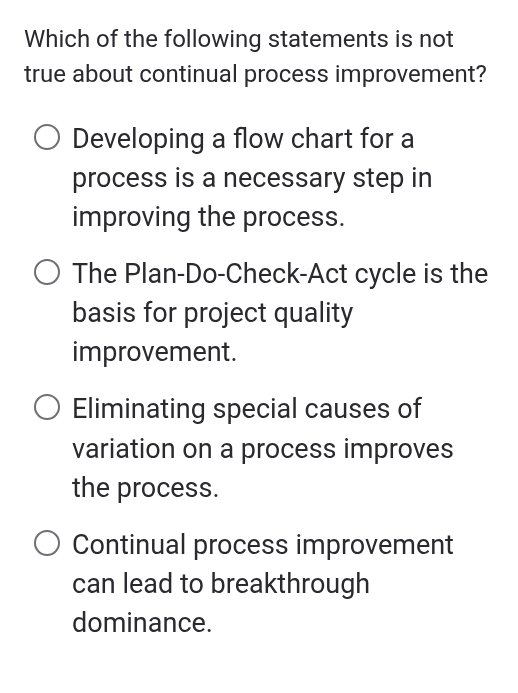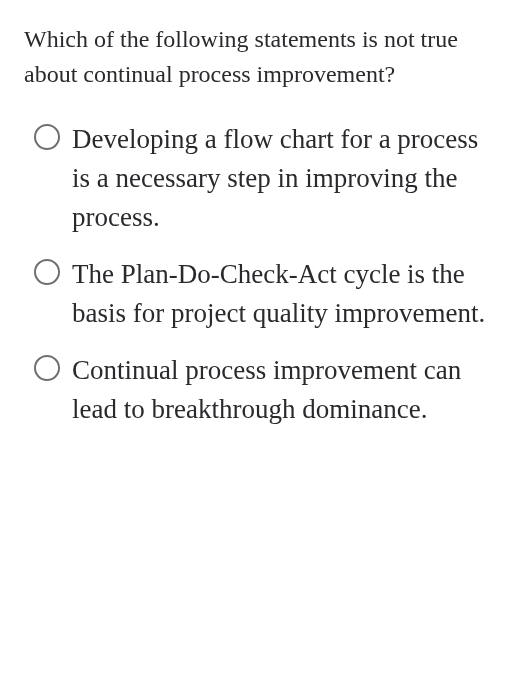--- a/index.html
+++ b/index.html
@@ -1,19 +1,18 @@
 <!DOCTYPE html>
 <html><head>
   <meta charset="utf-8">
   <style>
     * {
       margin: 0;
       padding: 0;
       box-sizing: border-box;
-      font-family: Liberation Serif, serif;
     }
     body {
       font-family: -apple-system, BlinkMacSystemFont, "Segoe UI", Roboto, Helvetica, Arial, sans-serif;
       width: 518px;
       padding: 22px 24px;
       background: #ffffff;
       color: #2a2a2e;
     }
     .question {
       font-size: 24px;
@@ -60,15 +59,19 @@
   <div class="option">
     <input type="radio" name="q" class="radio" style="">
     <div class="option-text">Developing a flow chart for a process is a necessary step in improving the process.</div>
   </div>
   <div class="option">
     <input type="radio" name="q" class="radio" style="">
     <div class="option-text">The Plan-Do-Check-Act cycle is the basis for project quality improvement.</div>
   </div>
   <div class="option">
     <input type="radio" name="q" class="radio" style="">
+    <div class="option-text">Eliminating special causes of variation on a process improves the process.</div>
+  </div>
+  <div class="option">
+    <input type="radio" name="q" class="radio" style="">
     <div class="option-text">Continual process improvement can lead to breakthrough dominance.</div>
   </div>
 </div>
 
 </body></html>

